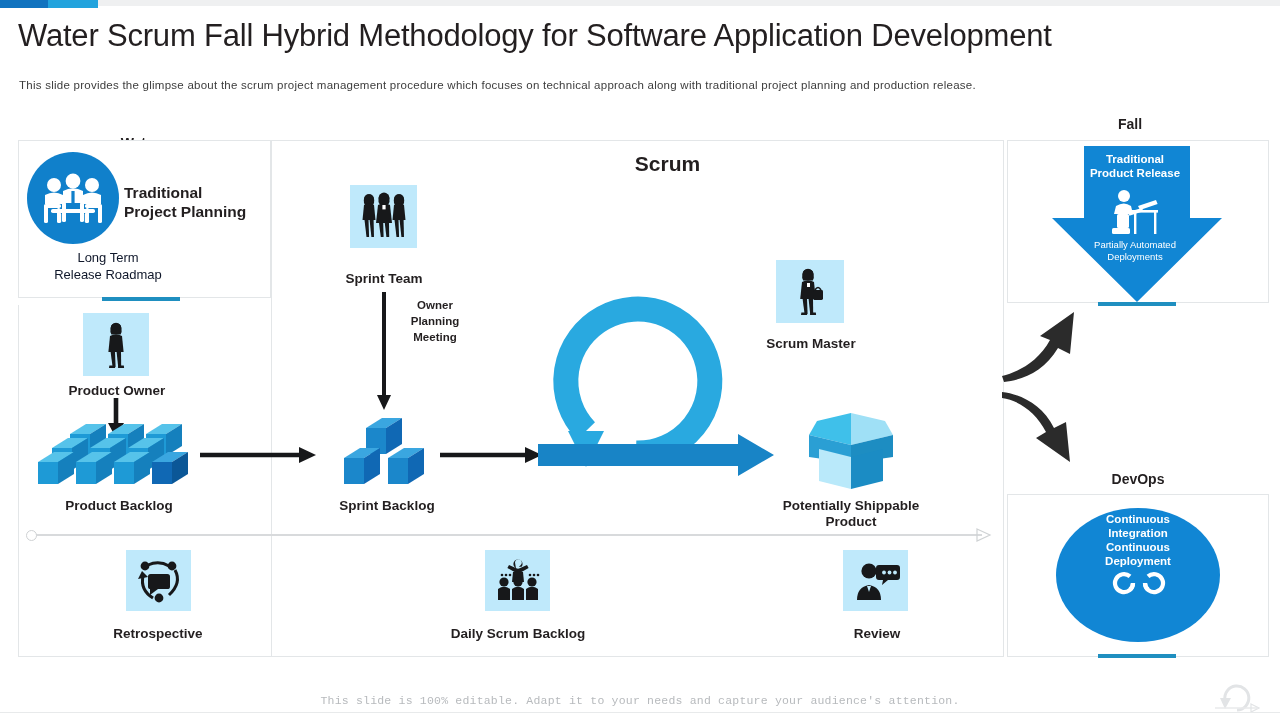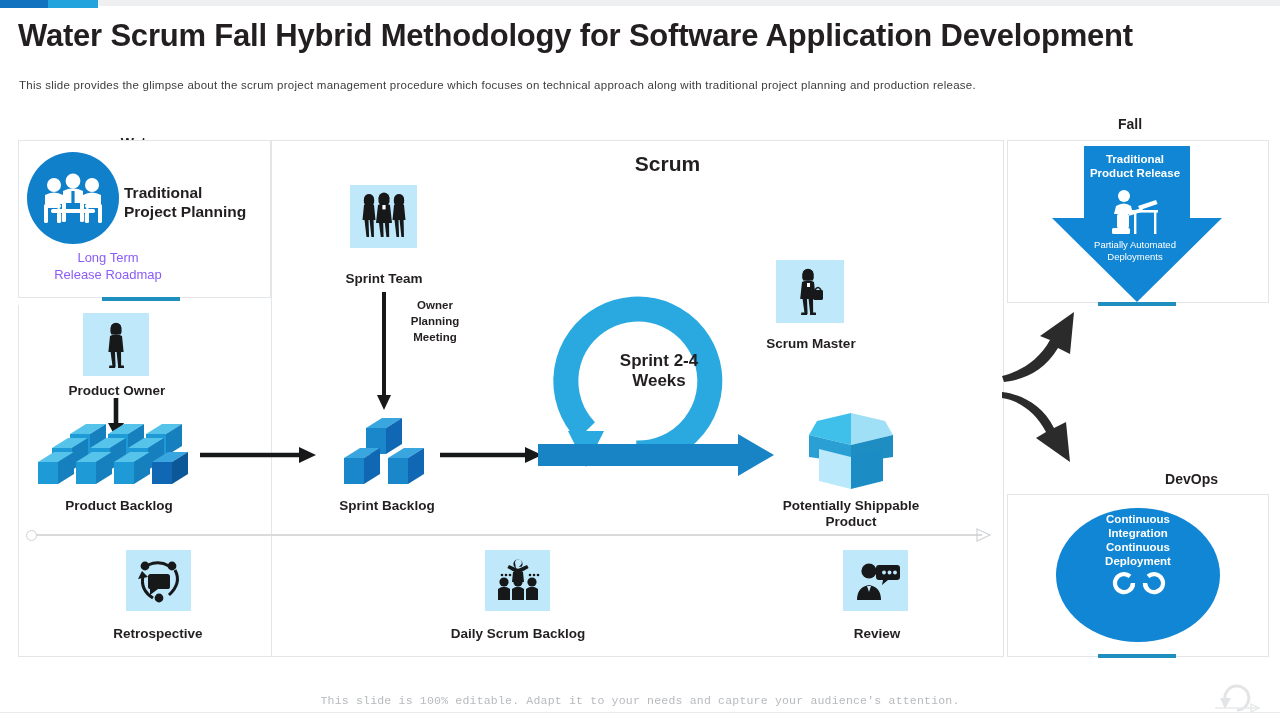--- a/index.html
+++ b/index.html
@@ -15,33 +15,33 @@
 
   
   .accent-bar{position:absolute;top:0;height:8px;}
   .accent-dark{left:0;width:48px;background:#1173bf;}
   .accent-light{left:48px;width:50px;background:#22a3dd;}
   .accent-grey{left:98px;right:0;height:6px;background:#eff0f1;top:0;}
 
   
   .title{
     position:absolute;left:18px;top:18px;width:1250px;
-    font-size:31px;font-weight:bold;letter-spacing:-0.2px;color:#231f20;
+    font-size:31px;font-weight:normal;letter-spacing:-0.2px;color:#231f20;
     line-height:1.15;
   }
   .subtitle{
     position:absolute;left:19px;top:79px;width:1240px;
     font-size:11.5px;color:#3d3d3d;letter-spacing:.25px;white-space:nowrap;
   }
 
   
   .section-cap{position:absolute;font-size:14px;font-weight:bold;color:#231f20;text-align:center;}
   #cap-water{left:60px;top:135px;width:160px;}
   #cap-fall{left:1050px;top:116px;width:160px;}
-  #cap-devops{left:1058px;top:471px;width:160px;text-align:right;}
+  #cap-devops{left:1058px;top:471px;width:160px;}
 
   
   .panel{position:absolute;border:1px solid #e3e6e8;background:#fff;box-sizing:border-box;}
   #panel-water{left:18px;top:140px;width:253px;height:158px;}
   #panel-scrum{left:271px;top:140px;width:733px;height:517px;}
   #panel-fall{left:1007px;top:140px;width:262px;height:163px;}
   #panel-devops{left:1007px;top:494px;width:262px;height:163px;}
   #panel-left-lower{left:18px;top:305px;width:253px;height:352px;border:none;border-left:1px solid #e3e6e8;border-bottom:1px solid #e3e6e8;}
 
   .panel-underline{position:absolute;height:4px;background:#1f8fc0;}
@@ -53,21 +53,21 @@
   .water-circle{
     position:absolute;left:27px;top:152px;width:92px;height:92px;border-radius:50%;
     background:#1080cb;
   }
   .water-label{
     position:absolute;left:124px;top:183px;width:140px;
     font-size:15.5px;font-weight:bold;line-height:1.25;color:#231f20;
   }
   .water-sub{
     position:absolute;left:18px;top:250px;width:180px;text-align:center;
-    font-size:13px;line-height:1.3;color:#8b5cf6;
+    font-size:13px;line-height:1.3;color:#0f172a;
   }
 
   
   #scrum-title{position:absolute;left:560px;top:152px;width:215px;text-align:center;
     font-size:21px;font-weight:bold;color:#231f20;}
 
   
   .tile{position:absolute;background:#bfe9fb;display:flex;align-items:center;justify-content:center;}
   .tile svg{display:block;}
   .tile-cap{position:absolute;text-align:center;font-size:13.5px;font-weight:bold;color:#231f20;line-height:1.2;}
@@ -303,24 +303,20 @@
 
   <svg class="abs" style="left:440px;top:443px;" width="104" height="24">
     <line x1="0" y1="12" x2="86" y2="12" stroke="#17181a" stroke-width="4.6"></line>
     <polygon points="102,12 85,4 85,20" fill="#17181a"></polygon>
   </svg>
 
   <svg class="abs" style="left:550px;top:281px;" width="215" height="200" viewBox="0 0 215 200">
     <path d="M36 150 A 72 72 0 1 1 86 172" fill="none" stroke="#29a9e0" stroke-width="25"></path>
     <polygon points="18,150 54,150 36,186" fill="#29a9e0"></polygon>
   </svg>
-  <div id="sprint-cycle-label">
-    <div>Sprint 2-4</div>
-    <div>Weeks</div>
-  </div>
 
   <svg class="abs" style="left:538px;top:434px;" width="238" height="42" viewBox="0 0 238 42">
     <polygon points="0,10 200,10 200,0 236,21 200,42 200,32 0,32" fill="#1884c6"></polygon>
   </svg>
 
   <div class="tile" id="tile-scrum-master">
     <svg width="34" height="52" viewBox="0 0 34 52">
       <g fill="#17181a">
         <circle cx="15" cy="8" r="5.2"></circle>
         <path d="M15 3 q6.6 0.2 5.8 9 l-1 2.6 -9.6 0 -1 -2.6 q-0.8 -8.8 5.8 -9z"></path>

